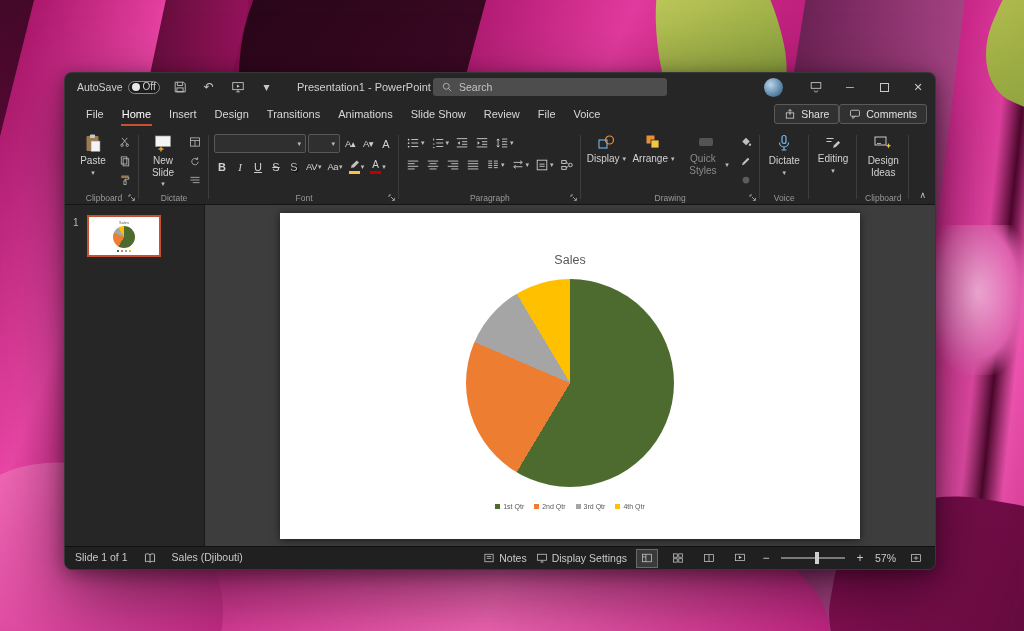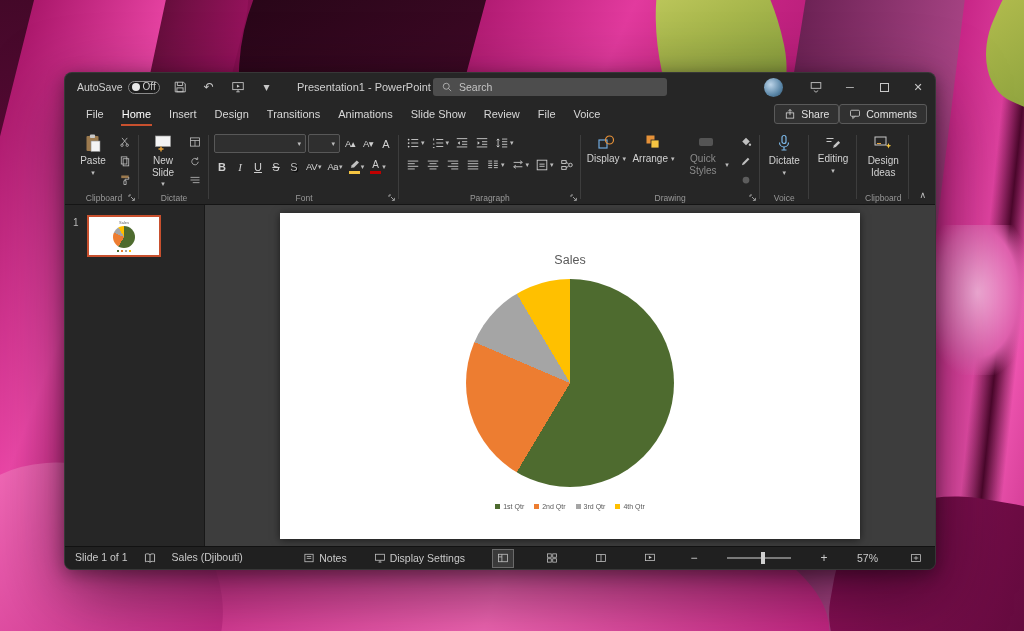--- a/index.html
+++ b/index.html
@@ -127,21 +127,21 @@
   .chart-title { margin-top:40px; font-size:12.5px; color:#595959; }
   .pie { width:208px; height:208px; border-radius:50%; margin-top:12px; }
   .legend { display:flex; margin-top:16px; font-size:7px; color:#595959; align-items:center; }
   .lg-item { display:flex; align-items:center; margin:0 5px; gap:3px; }
   .sw { width:5px; height:5px; display:inline-block; }
 
   
   .statusbar { height:23px; flex:0 0 auto; background:#202020; border-top:1px solid #121212;
     display:flex; align-items:center; font-size:10.5px; color:#c9c9c9; padding:0 8px 0 10px; }
   .sb-left { display:flex; gap:15px; }
-  .sb-right { margin-left:auto; display:flex; align-items:center; gap:27px; }
+  .sb-right { margin-left:auto; display:flex; align-items:center; gap:9px; }
   .sb-btn { display:flex; align-items:center; gap:4px; color:#c9c9c9; }
   .vbtn { width:22px; height:19px; display:flex; align-items:center; justify-content:center; color:#c9c9c9; }
   .vbtn.active { border:1px solid #6a6a6a; background:#3a3a3a; }
   .ztrack { width:64px; height:2px; background:#7a7a7a; position:relative; }
   .zthumb { position:absolute; top:-5px; width:4px; height:12px; background:#cfcfcf; }
   .zsign { font-size:12px; color:#c9c9c9; width:12px; text-align:center; }
 </style>
 </head>
 <body>
 

